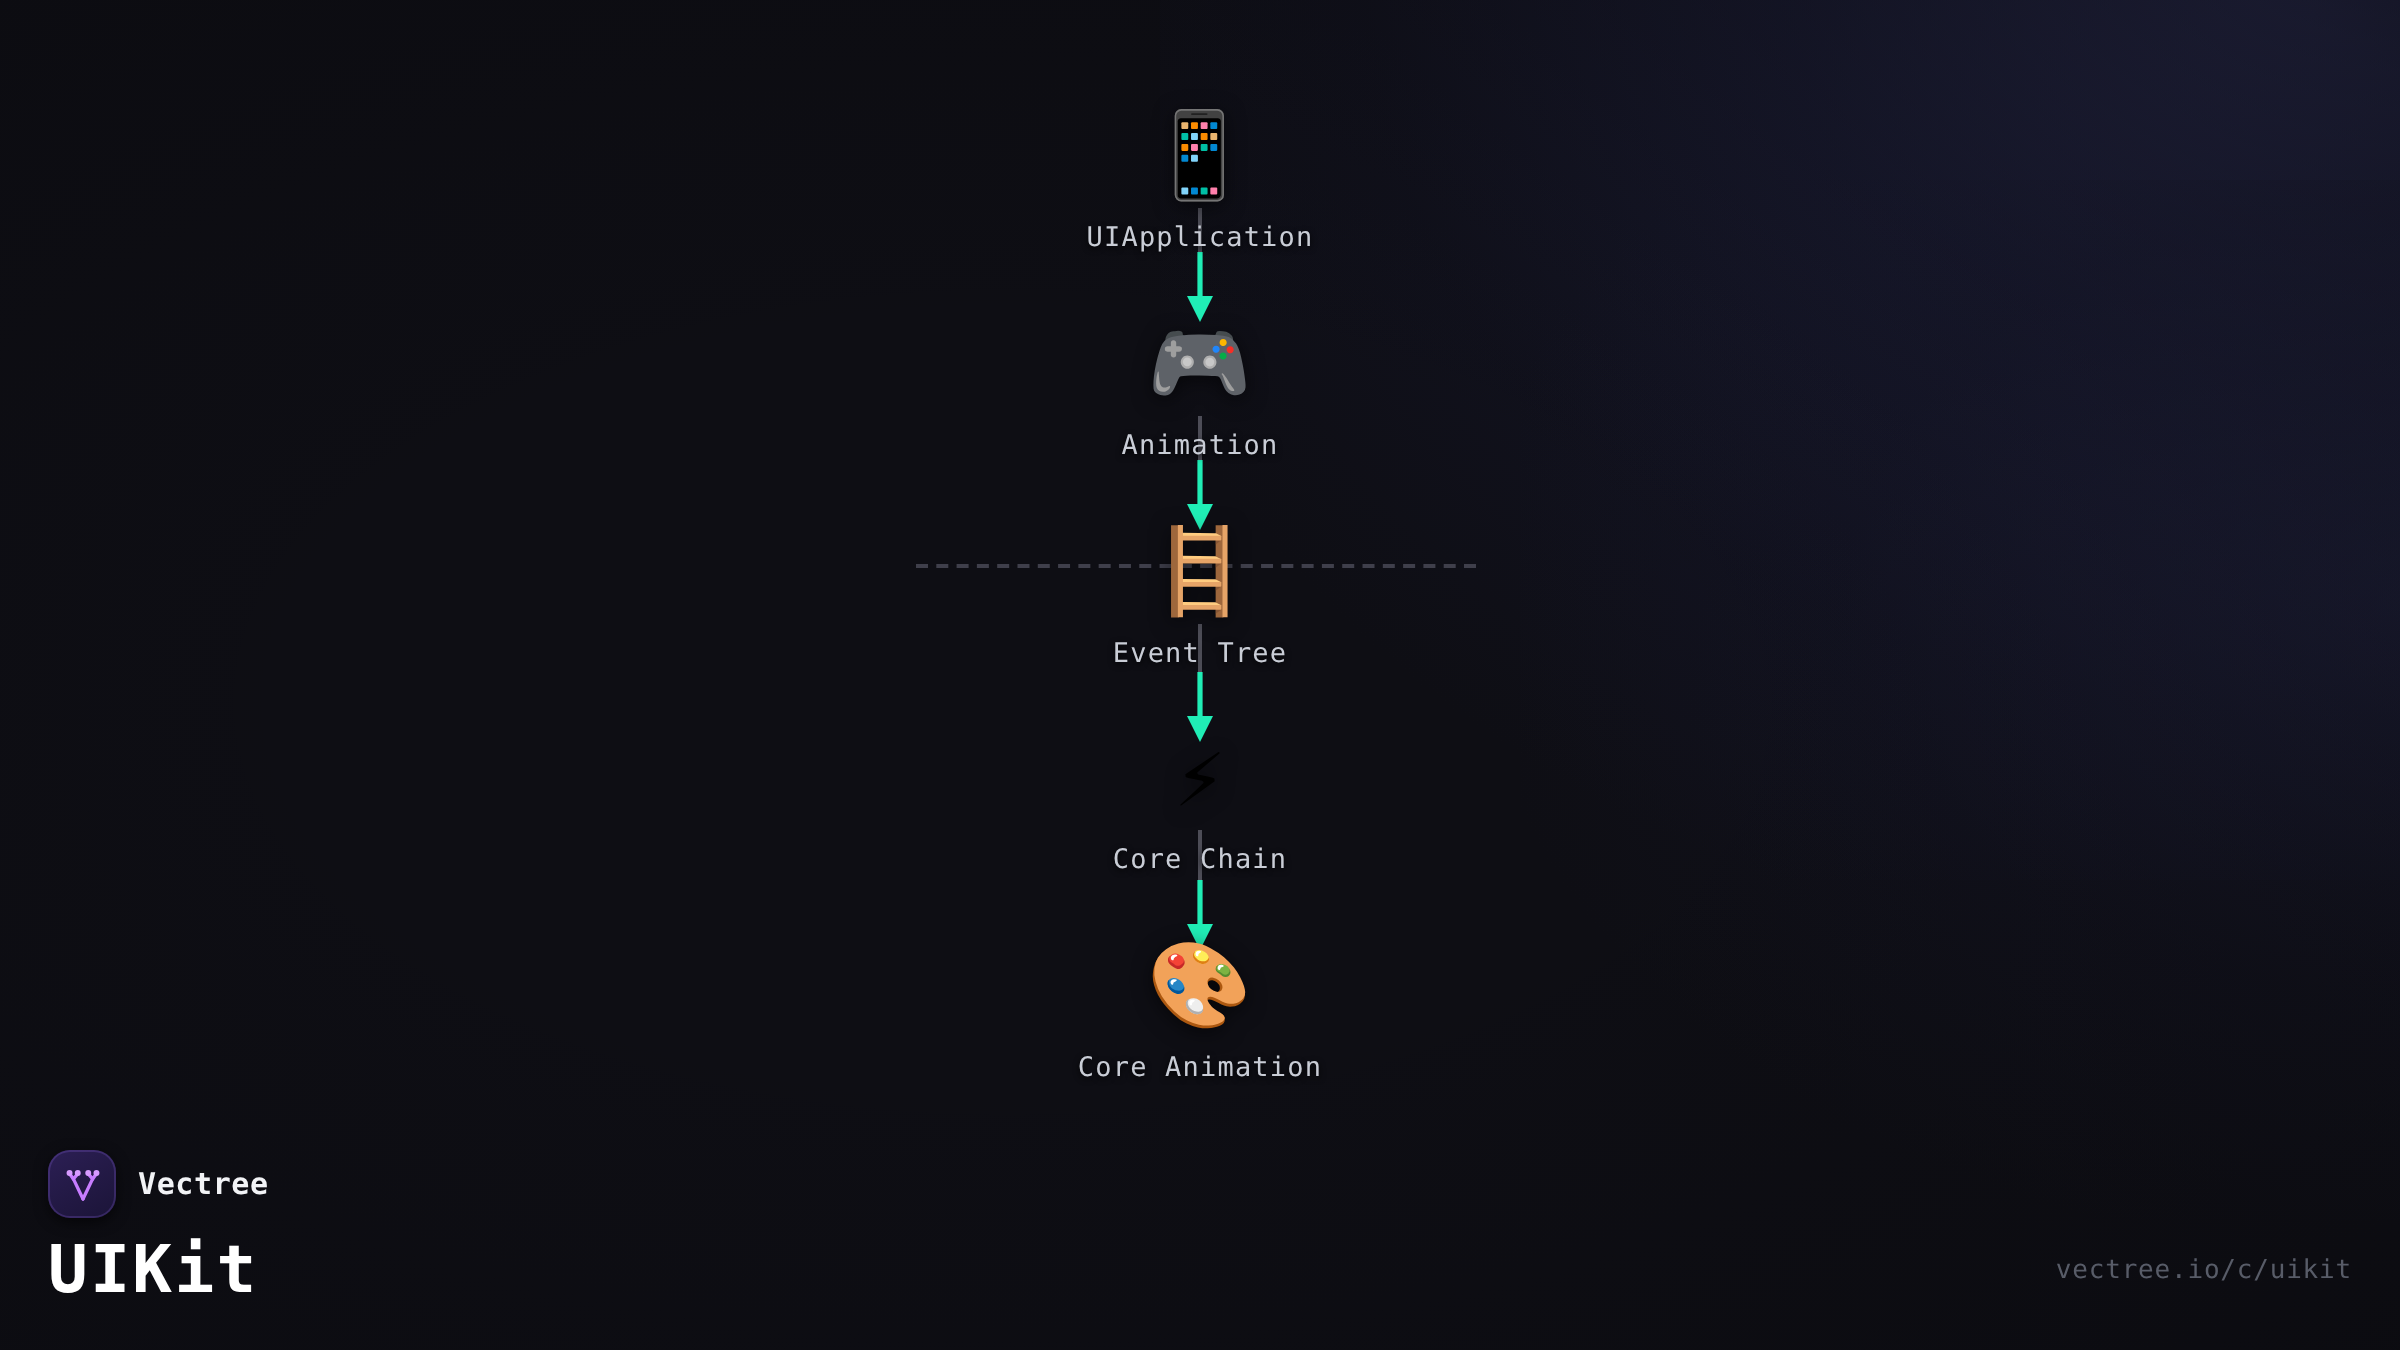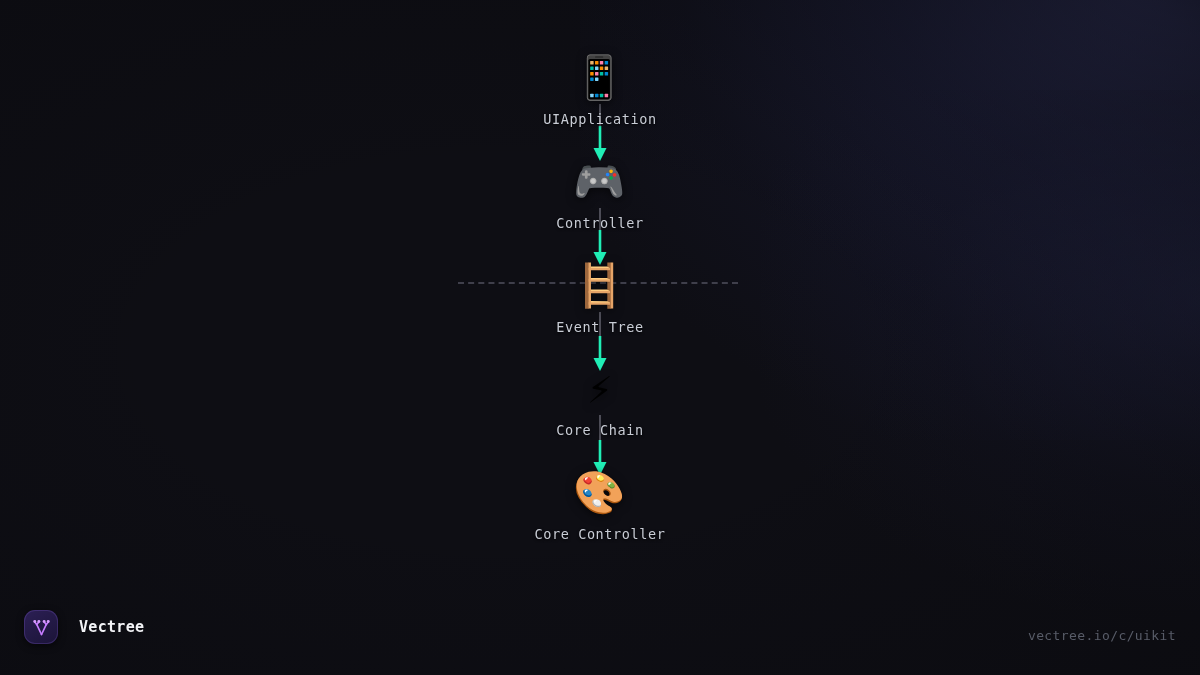--- a/index.html
+++ b/index.html
@@ -116,21 +116,21 @@
 
   
   #footer-brand {
     position: absolute;
     left: 24px;
     bottom: 22px;
   }
   .brand-row {
     display: flex;
     align-items: center;
-    gap: 21px;
+    gap: 11px;
     margin-bottom: 9px;
   }
   .brand-logo {
     width: 34px; height: 34px;
     border-radius: 11px;
     background: linear-gradient(150deg, #2c1f55 0%, #241a47 45%, #1b1438 100%);
     box-shadow: inset 0 0 0 1px rgba(150,110,240,0.22),
                 0 2px 7px rgba(0,0,0,0.6);
     display: flex;
     align-items: center;
@@ -206,36 +206,36 @@
     </svg>
   </div>
 
   <div class="node" style="top:52px;">
     <div class="node-icon">📱</div>
     <div class="node-label">UIApplication</div>
   </div>
 
   <div class="node" style="top:156px;">
     <div class="node-icon">🎮</div>
-    <div class="node-label">Controller</div>
+    <div class="node-label">Animation</div>
   </div>
 
   <div class="node" style="top:260px;">
     <div class="node-icon">🪜</div>
     <div class="node-label">Event Tree</div>
   </div>
 
   <div class="node" style="top:363px;">
     <div class="node-icon">⚡</div>
     <div class="node-label">Core Chain</div>
   </div>
 
   <div class="node" style="top:467px;">
     <div class="node-icon">🎨</div>
-    <div class="node-label">Core Controller</div>
+    <div class="node-label">Core Animation</div>
   </div>
 
 </div>
 
 <div id="footer-brand">
   <div class="brand-row">
     <div class="brand-logo">
       <svg width="21" height="21" viewBox="0 0 24 24" aria-hidden="true">
         <g stroke="#c77dff" stroke-width="1.9" stroke-linecap="round" fill="none">
           <path d="M12 20 L6.5 8.5"></path>
@@ -248,15 +248,16 @@
         <g fill="#d79bff">
           <circle cx="4.3" cy="5.1" r="1.7"></circle>
           <circle cx="9.0" cy="5.1" r="1.7"></circle>
           <circle cx="15.0" cy="5.1" r="1.7"></circle>
           <circle cx="19.7" cy="5.1" r="1.7"></circle>
         </g>
       </svg>
     </div>
     <div class="brand-name">Vectree</div>
   </div>
+  <div class="brand-title">UIKit</div>
 </div>
 
 <div id="footer-url">vectree.io/c/uikit</div>
 
 </body></html>

